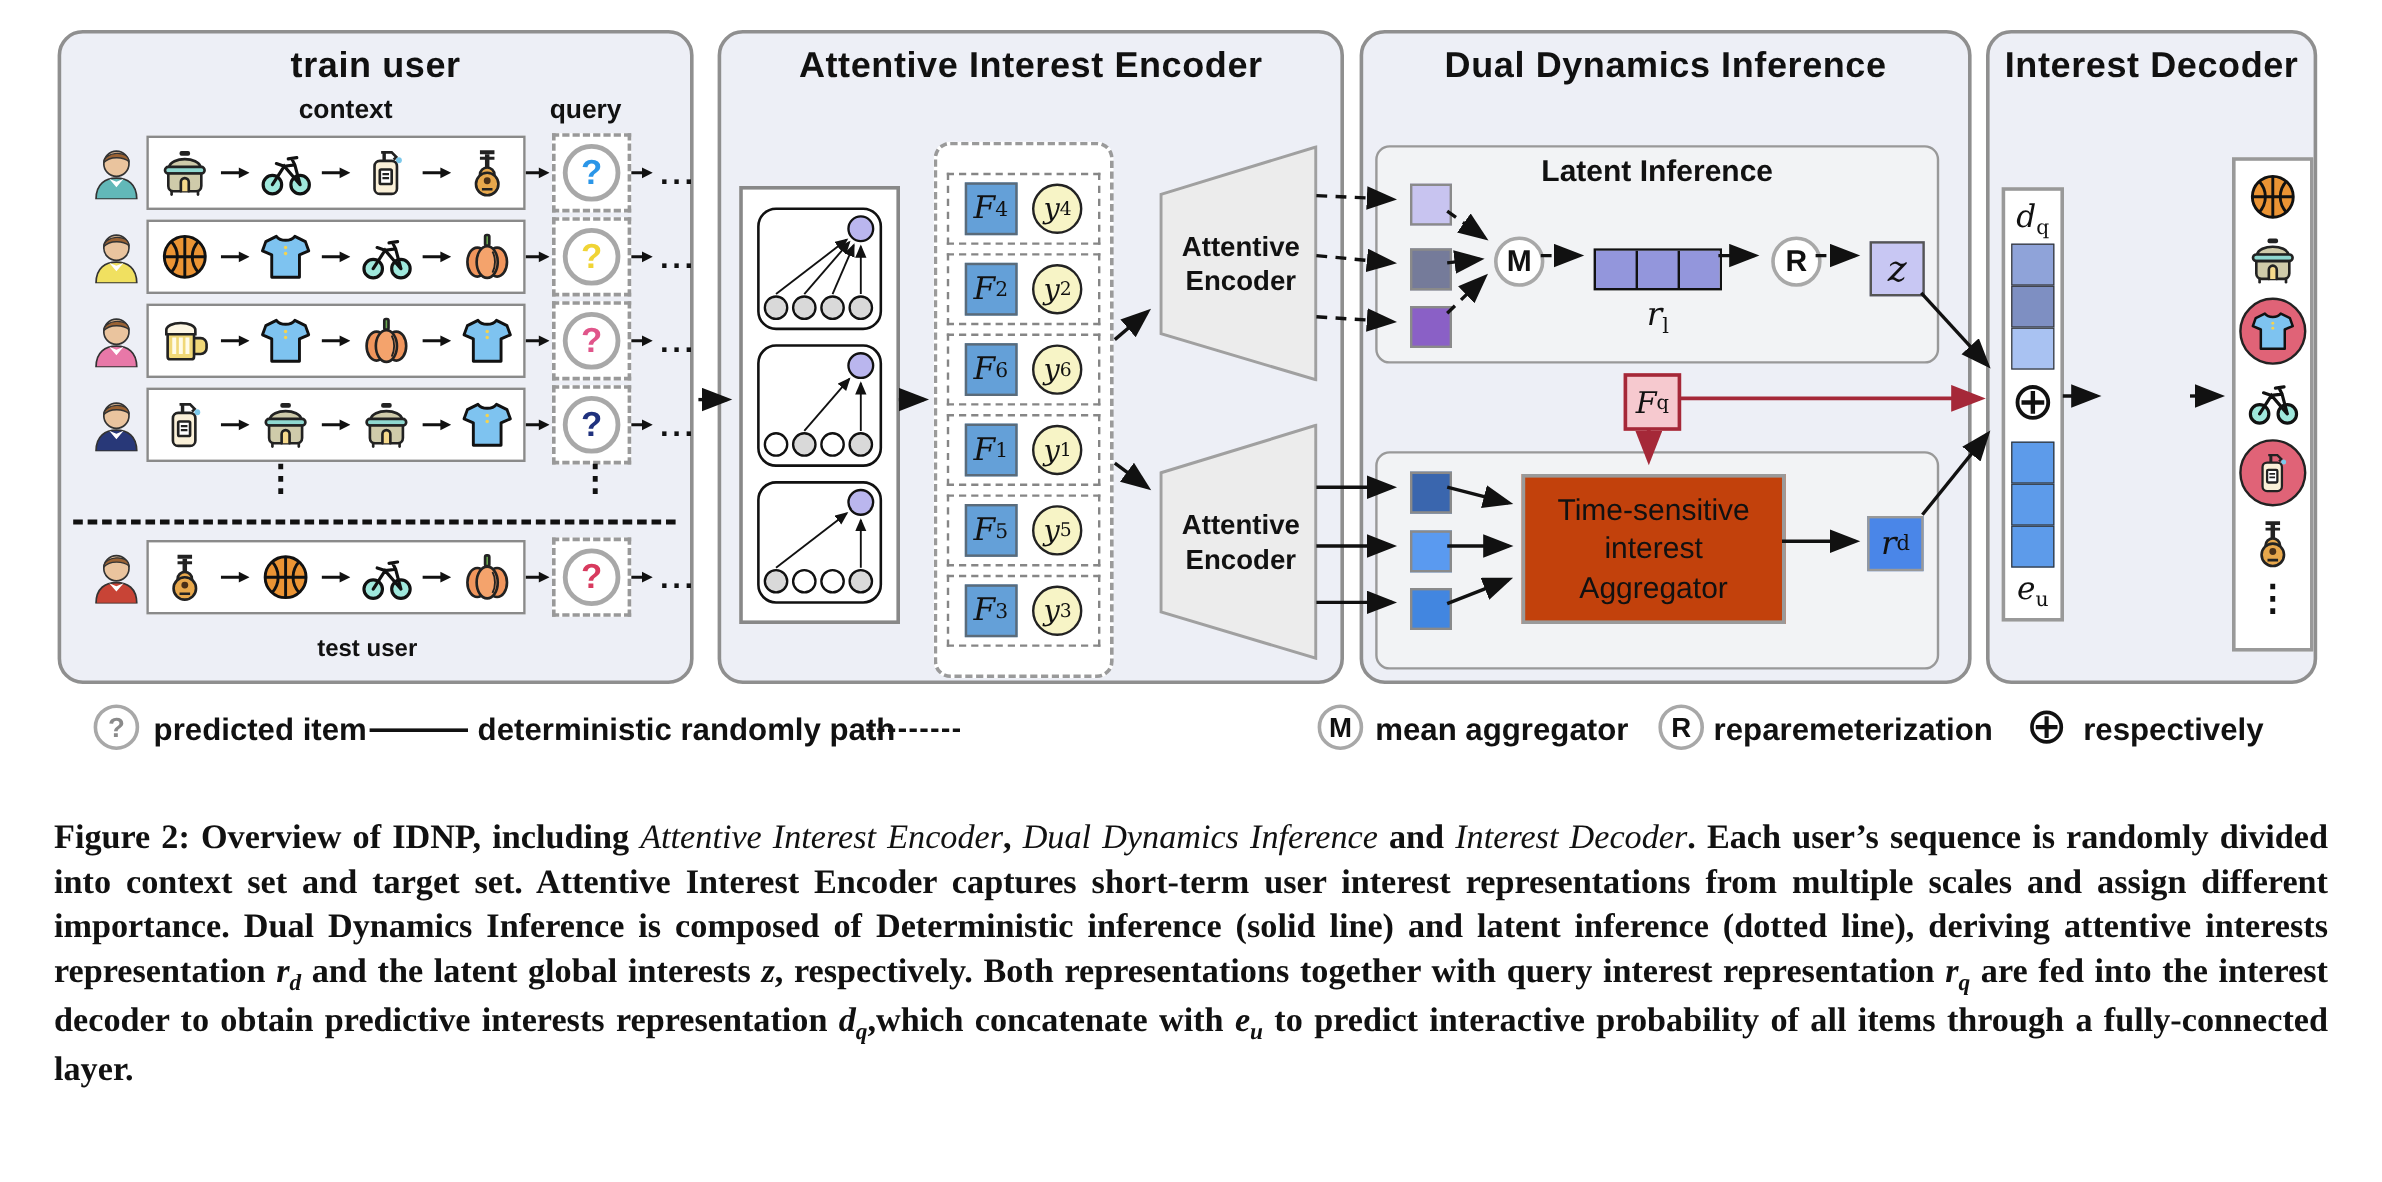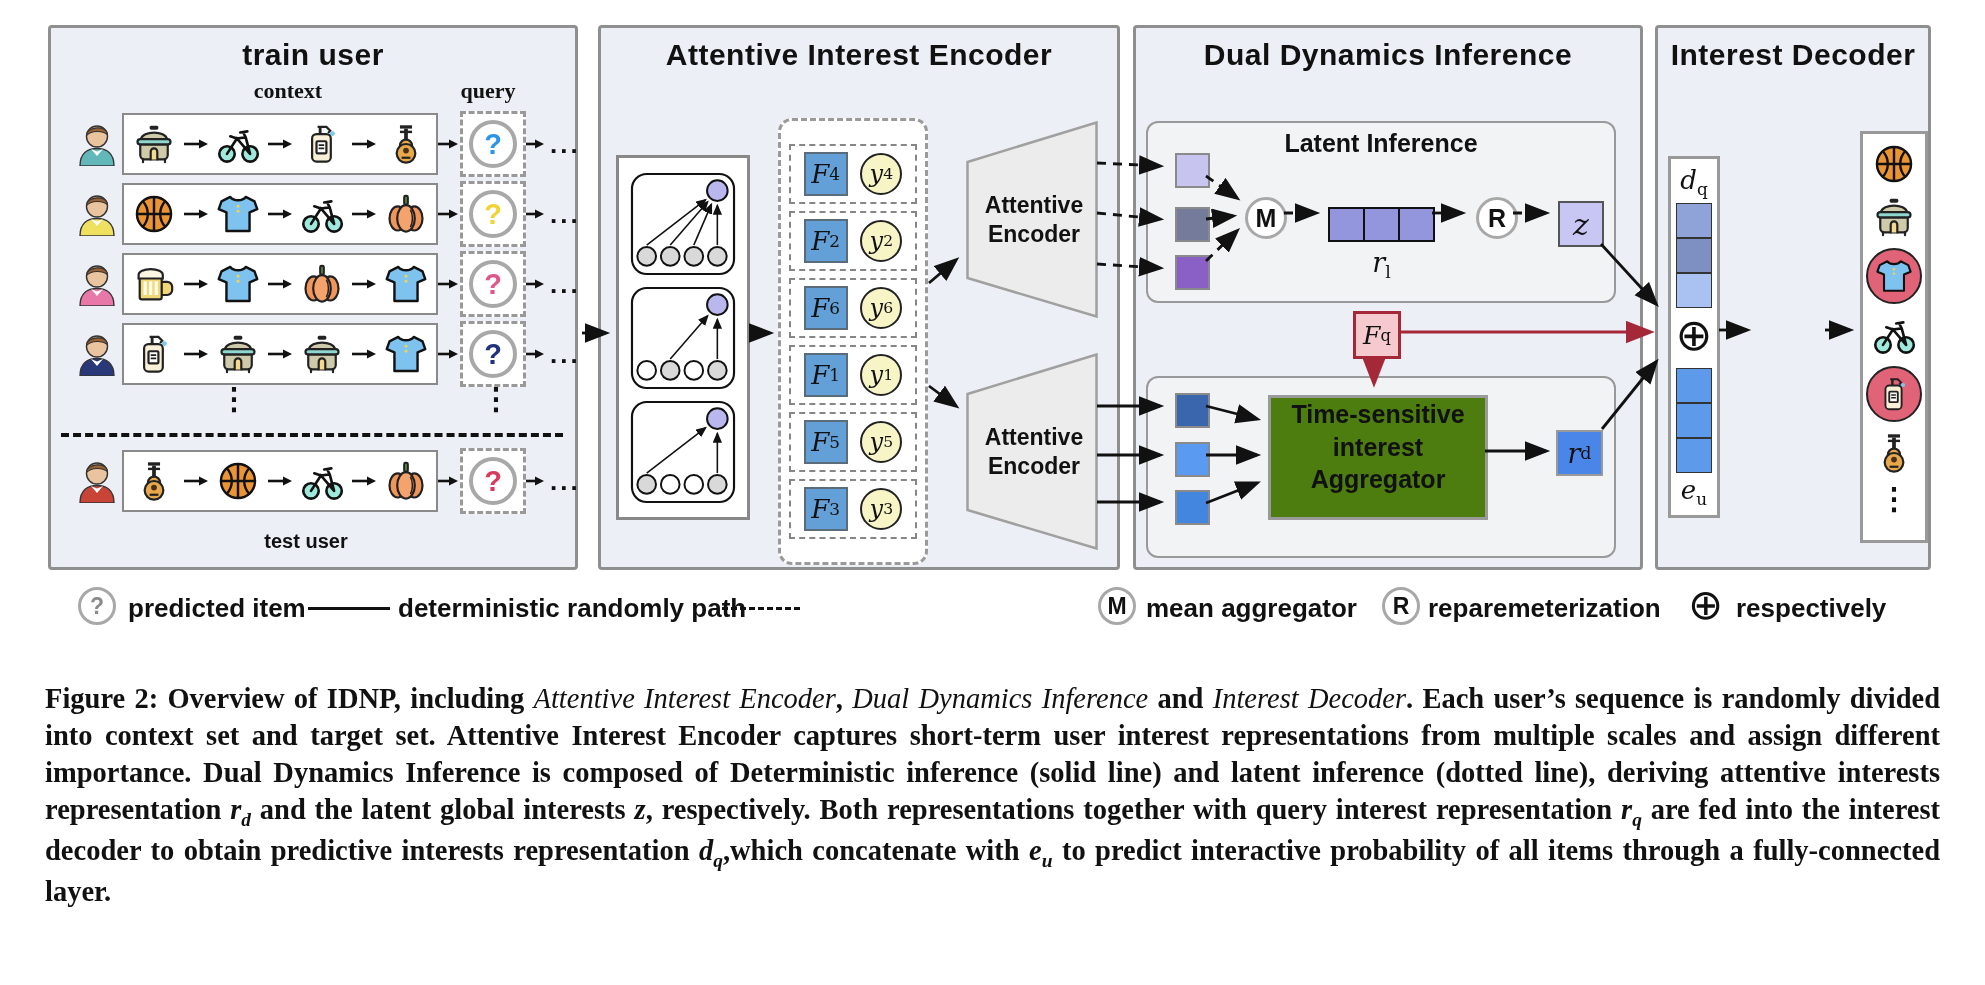--- a/index.html
+++ b/index.html
@@ -1,26 +1,26 @@
 <!DOCTYPE html>
 <html><head>
 <meta charset="utf-8">
 <style>
   html,body{margin:0;padding:0;background:#fff;}
   #canvas{position:relative;width:1985px;height:985px;background:#fff;overflow:hidden;
           font-family:"Liberation Sans",sans-serif;color:#111;}
   .panel{position:absolute;top:25px;height:545px;background:#edeff6;border:3px solid #8f8f8f;
-         border-radius:4px;box-sizing:border-box;}
+         border-radius:21px;box-sizing:border-box;}
   #p-train{left:48px;width:530px;}
   #p-encoder{left:598px;width:522px;}
   #p-dual{left:1133px;width:510px;}
   #p-decoder{left:1655px;width:276px;}
   .ptitle{position:absolute;left:0;right:0;top:10px;text-align:center;
           font-weight:bold;font-size:30px;letter-spacing:.5px;}
-  .collabel{position:absolute;top:50px;font-weight:bold;font-size:22px;text-align:center;font-family:Liberation Serif, serif;}
+  .collabel{position:absolute;top:50px;font-weight:bold;font-size:22px;text-align:center;}
   #lbl-context{left:182px;width:110px;}
   #lbl-query{left:382px;width:110px;}
   
   #train-rows{position:absolute;left:0;top:83px;width:100%;}
   #test-row-holder{position:absolute;left:0;top:420px;width:100%;}
   .user-row{display:flex;align-items:center;height:66px;margin-bottom:4px;padding-left:26px;}
   .avatar-ic{width:40px;height:44px;flex:0 0 auto;margin-right:5px;}
   .seqbox{width:316px;height:62px;background:#fff;border:2px solid #8a8a8a;box-sizing:border-box;
           display:flex;align-items:center;justify-content:space-evenly;flex:0 0 auto;}
   .item-ic{width:44px;height:44px;flex:0 0 auto;}
@@ -69,23 +69,23 @@
           box-sizing:border-box;display:flex;}
   #rl-bar span{flex:1;background:#9396dc;border-right:2px solid #111;}
   #rl-bar span:last-child{border-right:none;}
   #rl-label{position:absolute;left:180px;top:124px;width:107px;text-align:center;font-size:27px;}
   #z-box{position:absolute;left:410px;top:78px;width:46px;height:46px;background:#c8c7f3;
          border:2px solid #555;box-sizing:border-box;display:flex;align-items:center;
          justify-content:center;font-size:30px;}
   #fq-box{position:absolute;left:217px;top:283px;width:48px;height:48px;background:#f6c9cf;
           border:3px solid #a52838;box-sizing:border-box;display:flex;align-items:center;
           justify-content:center;font-size:25px;}
-  #agg-box{position:absolute;left:120px;top:17px;width:220px;height:125px;background:#4d7c0f;
+  #agg-box{position:absolute;left:120px;top:17px;width:220px;height:125px;background:#c2410c;
            border:3px solid #9a9a9a;box-sizing:border-box;display:flex;flex-direction:column;
-           align-items:center;font-weight:bold;font-size:25px;line-height:1.3;}
+           align-items:center;justify-content:center;font-weight:normal;font-size:25px;line-height:1.3;}
   #rd-box{position:absolute;left:420px;top:402px;width:47px;height:46px;background:#4a86e8;
           border:2px solid #999;box-sizing:border-box;display:flex;align-items:center;
           justify-content:center;font-size:27px;}
   
   #vec-box{position:absolute;left:10px;top:128px;width:52px;height:362px;background:#fff;
            border:3px solid #999;box-sizing:border-box;}
   .vec-label{position:absolute;left:0;right:0;text-align:center;font-size:26px;}
   #dq-label{top:6px;} #eu-label{top:316px;}
   .vcell{position:absolute;left:5px;width:36px;height:35px;border:1.5px solid #333;box-sizing:border-box;}
   #vec-oplus{position:absolute;left:0;right:0;top:153px;height:46px;display:flex;align-items:center;

